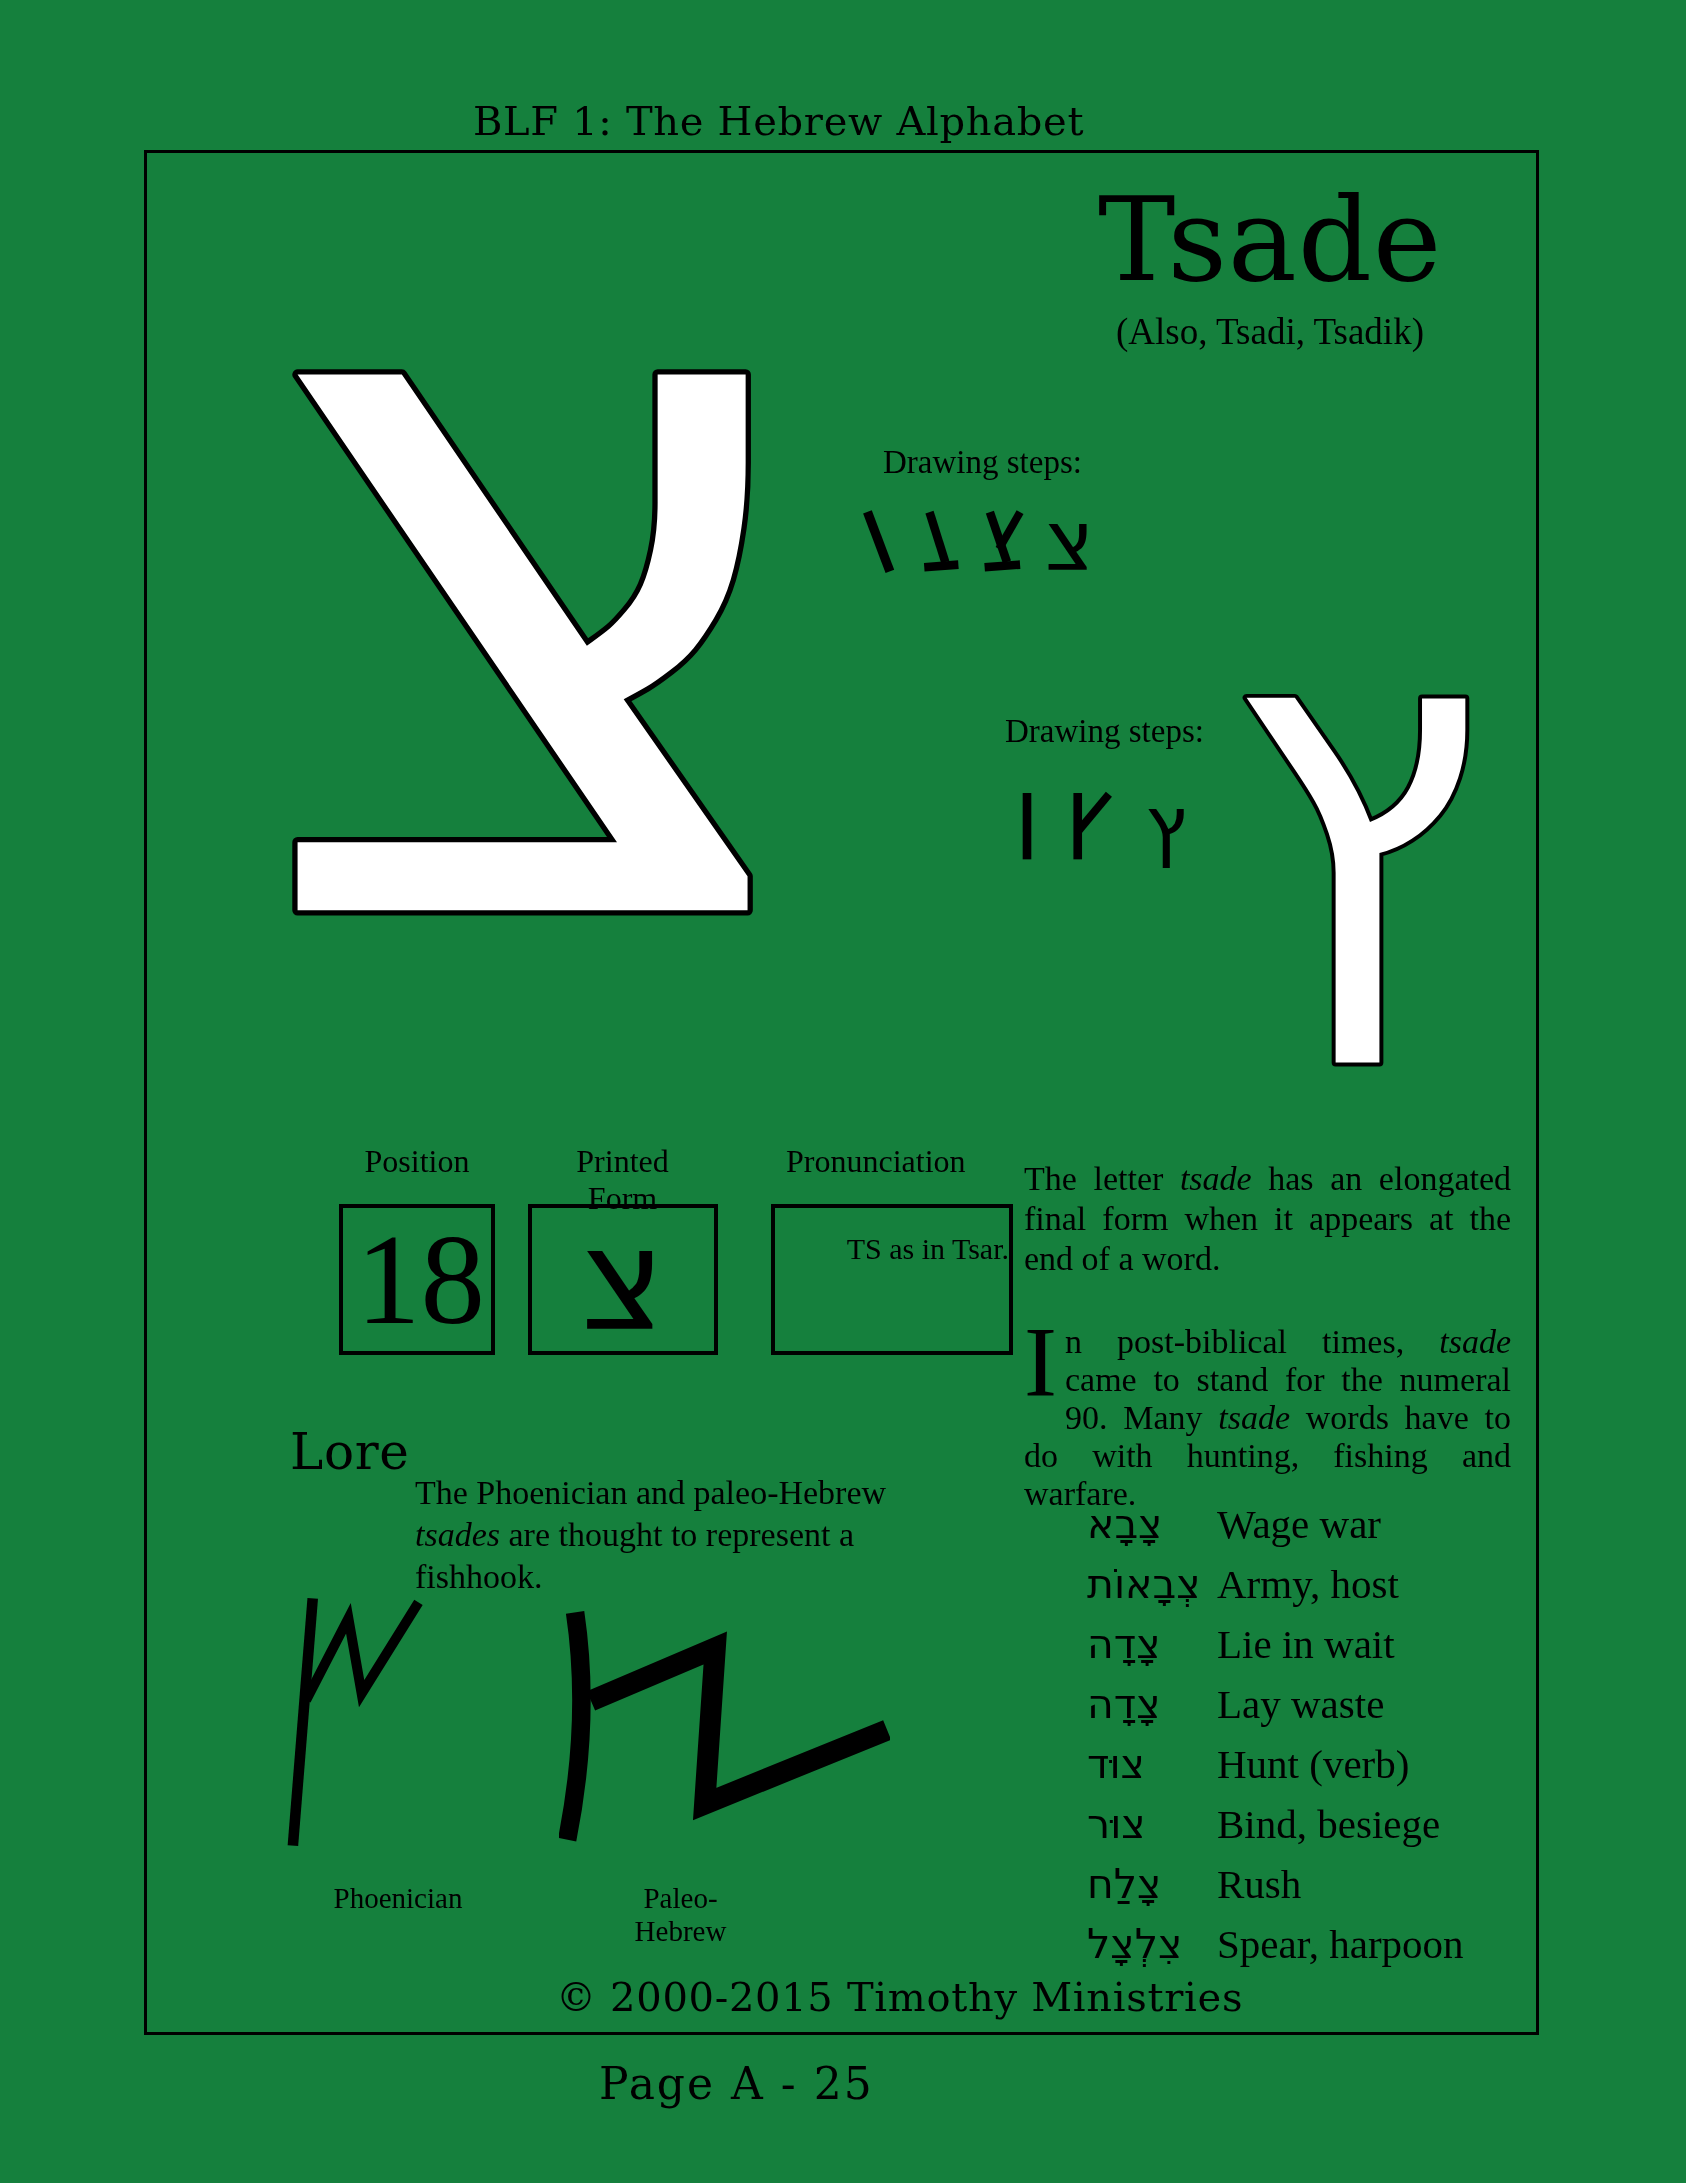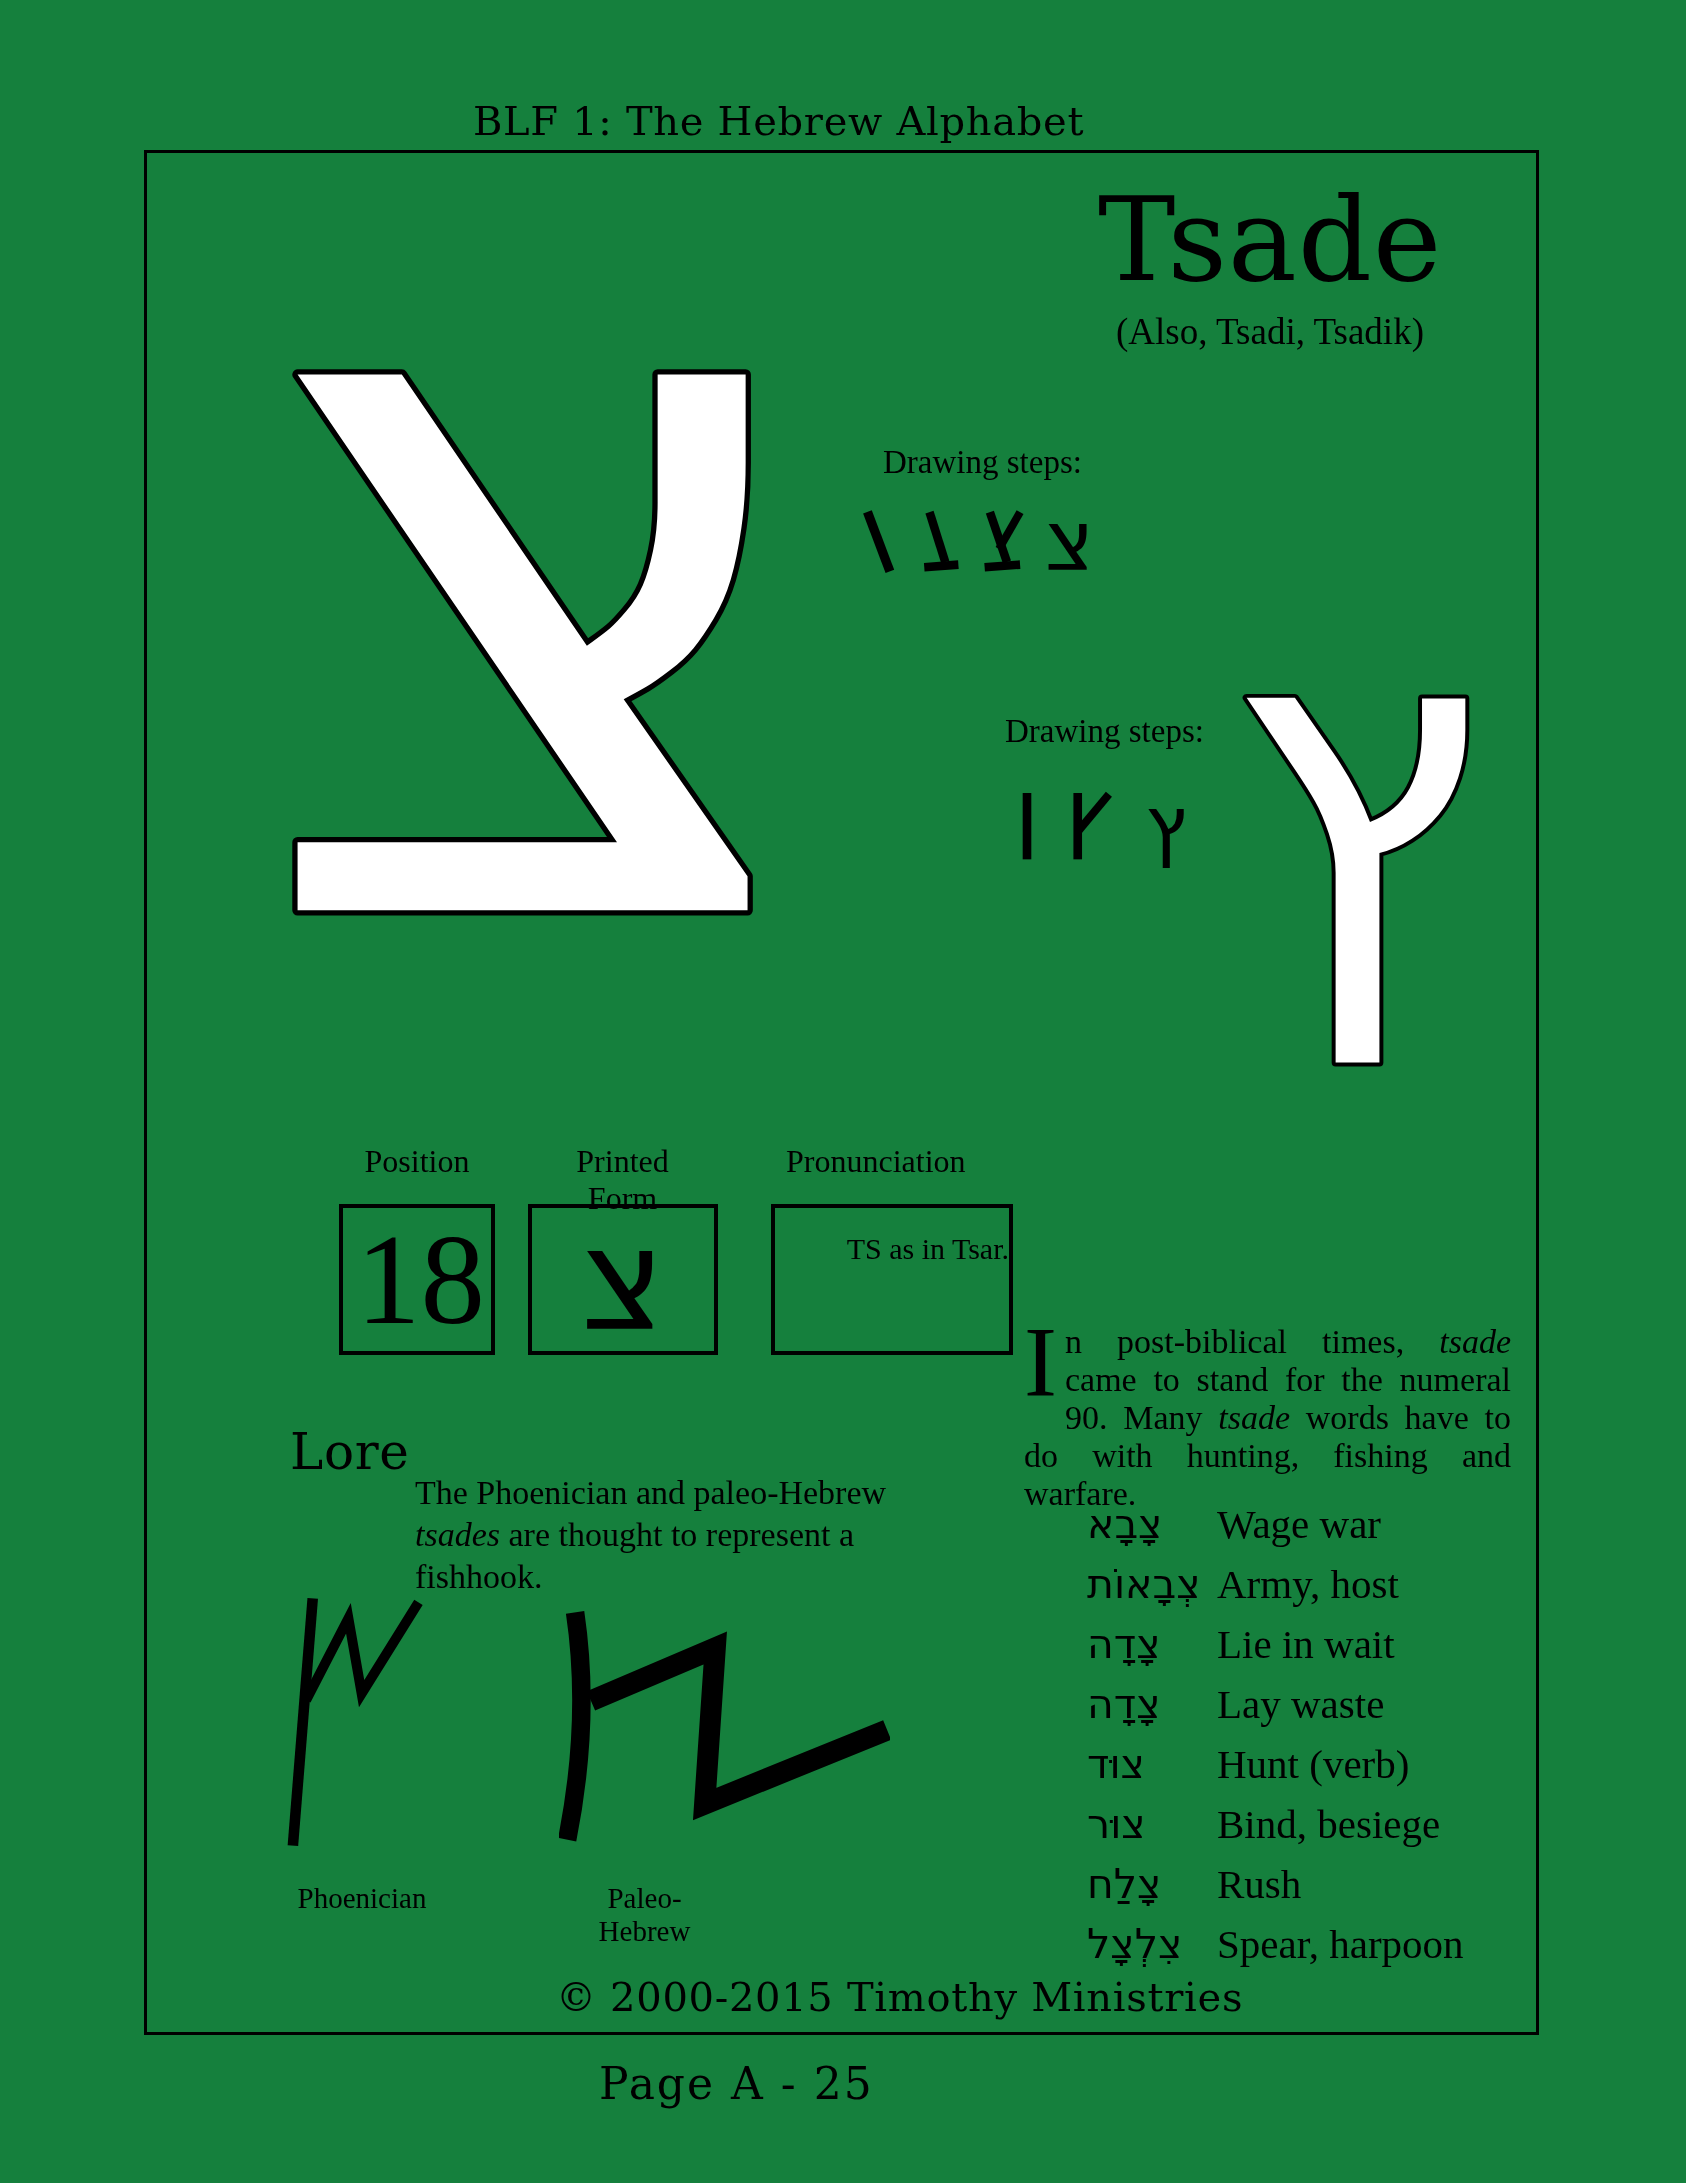--- a/index.html
+++ b/index.html
@@ -34,21 +34,21 @@
   #box-pron span{font-size:30px;padding:24px 0 0 28px;display:block;}
   #para-final{left:1024px;top:1159px;width:487px;font-size:34px;line-height:40px;text-align:justify;}
   #para-numeral{left:1024px;top:1323px;width:487px;font-size:34px;line-height:38px;text-align:justify;}
   #dropcap{float:left;font-size:99px;line-height:78px;padding-right:8px;}
   #word-list{left:1087px;top:1500px;}
   .word-row{height:60px;white-space:nowrap;}
   .word-heb{display:inline-block;width:130px;font-size:41px;font-family:"DejaVu Sans",sans-serif;}
   .word-eng{font-size:41px;font-family:"Liberation Serif",serif;}
   #lore-heading{left:290px;top:1423px;font-size:50px;}
   #lore-text{left:415px;top:1472px;width:539px;font-size:34px;line-height:42px;}
-  .script-label{top:1882px;font-size:29px;text-align:center;}
+  .script-label{top:1882px;font-size:29px;text-align:center;margin-left:36px;}
   #phoenician-label{left:296px;width:132px;}
   #paleo-label{left:565px;width:159px;}
   #copyright{left:556px;top:1974px;font-size:40px;}
   #page-footer{left:599px;top:2058px;font-size:44px;letter-spacing:2px;}
   svg{display:block;}
 </style>
 </head>
 <body>
 
 <div id="page">
@@ -106,20 +106,23 @@
   <div class="abs tbl-box" id="box-position">
     <span class="serif">18</span>
   </div>
   <div class="abs tbl-box" id="box-printed">
     <span class="heb">צ</span>
   </div>
   <div class="abs tbl-box" id="box-pron">
     <span class="serif">TS as in Tsar.</span>
   </div>
 
+  <div class="abs serif" id="para-final">
+    <span>The letter </span><span class="ital">tsade</span><span> has an elongated final form when it appears at the end of a word.</span>
+  </div>
 
   <div class="abs serif" id="para-numeral">
     <span id="dropcap">I</span><span>n post-biblical times, </span><span class="ital">tsade</span><span> came to stand for the numeral 90. Many </span><span class="ital">tsade</span><span> words have to do with hunting, fishing and warfare.</span>
   </div>
 
   <div class="abs" id="word-list">
     <div class="word-row">
       <span class="word-heb">צָבָא</span><span class="word-eng">Wage war</span>
     </div>
     <div class="word-row">

